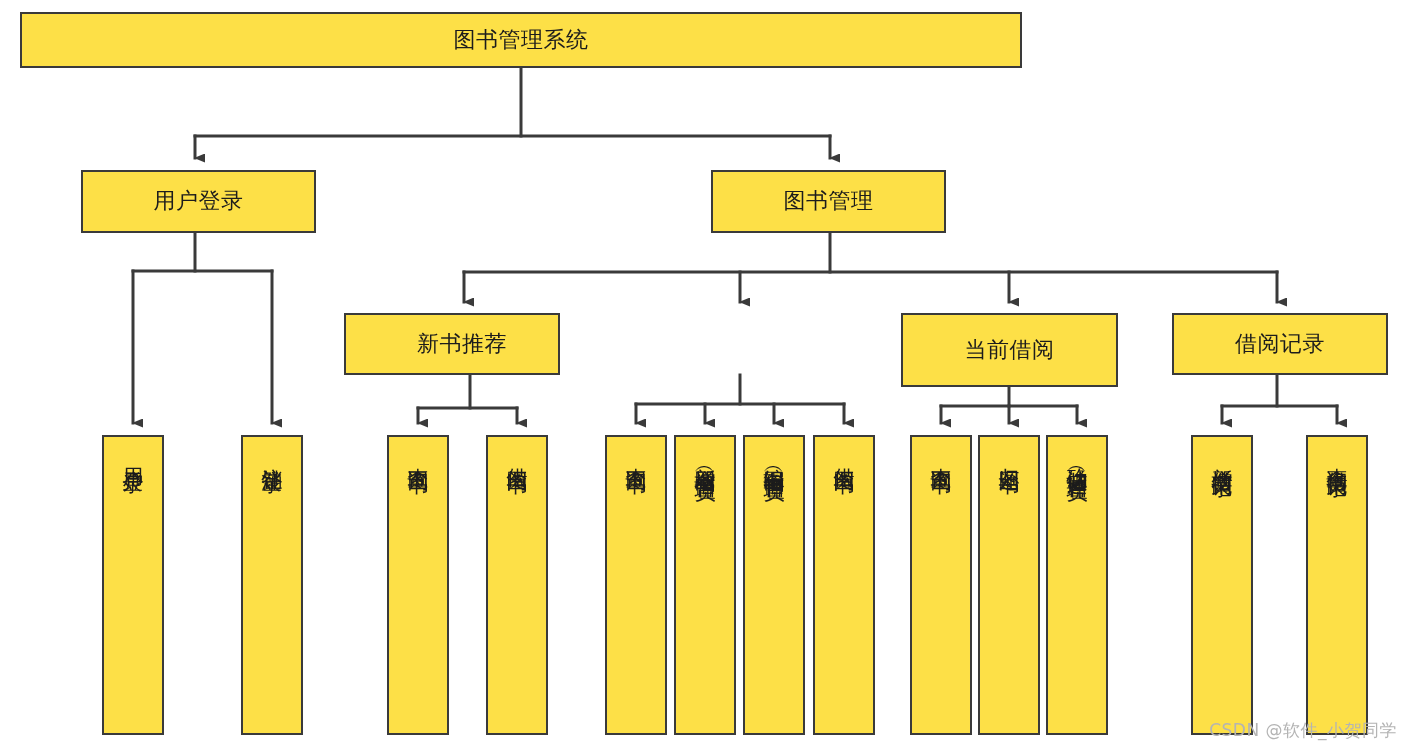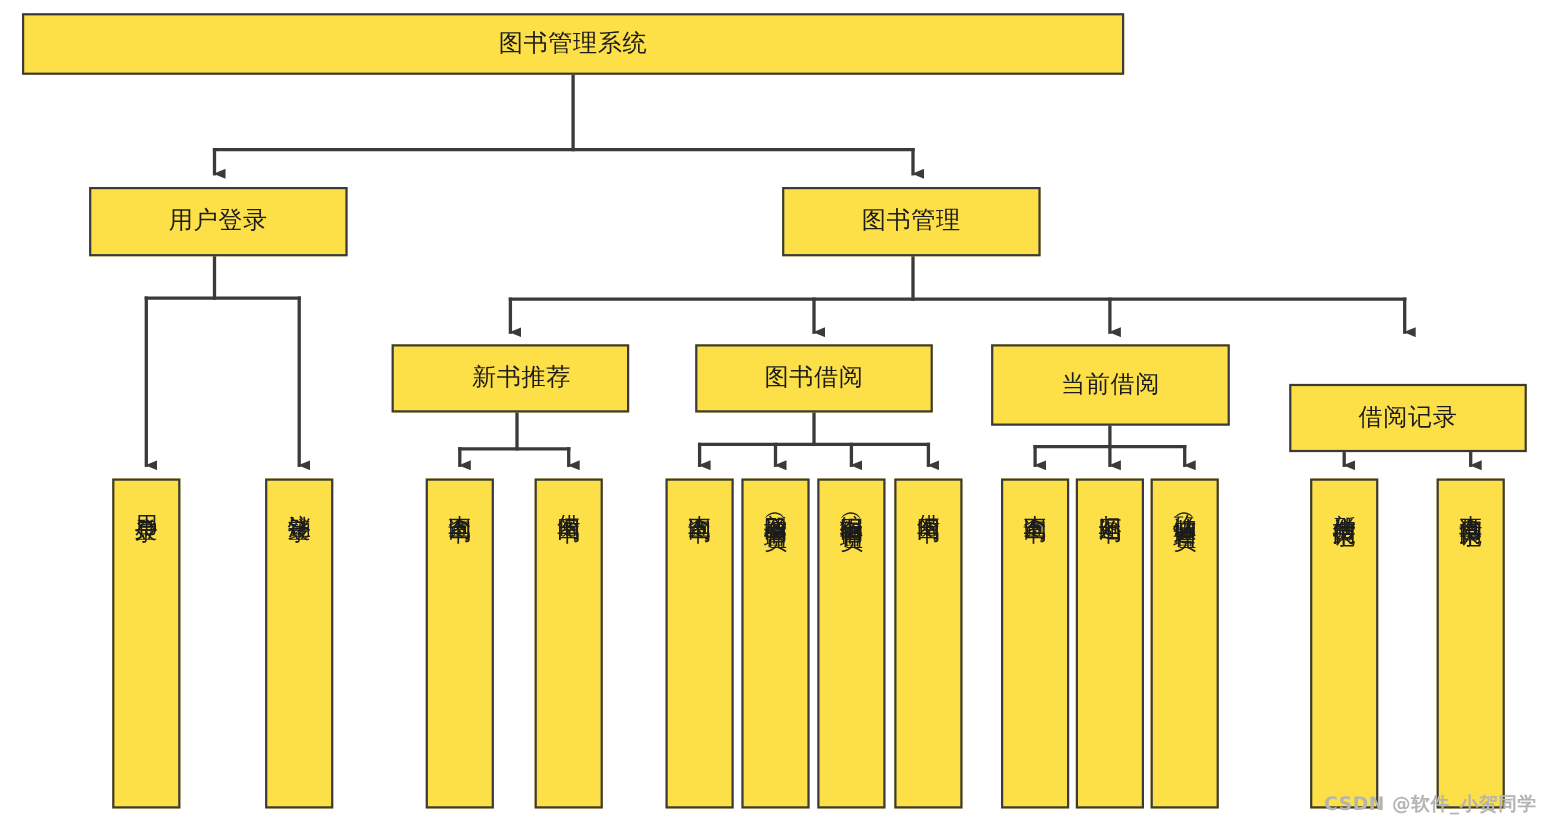--- a/index.html
+++ b/index.html
@@ -65,21 +65,20 @@
   #watermark {
     position: absolute;
     right: 8px;
     bottom: 5px;
     font-size: 17px;
     color: #b4b4b4;
     letter-spacing: 0.5px;
     z-index: 5;
     white-space: nowrap;
     pointer-events: none;
-    font-weight: bold;
   }
 </style>
 </head>
 <body>
 
 <div id="diagram-root">
 
   <svg id="edge-layer" viewBox="0 0 1405 747" xmlns="http://www.w3.org/2000/svg">
     <defs>
       <marker id="arrowhead" markerWidth="9" markerHeight="11" refX="4.5" refY="10" orient="auto" markerUnits="userSpaceOnUse">
@@ -136,33 +135,30 @@
   </div>
 
   <div class="node horiz" style="left:81px; top:170px; width:235px; height:63px;">
     <span class="node-label">用户登录</span>
   </div>
 
   <div class="node horiz" style="left:711px; top:170px; width:235px; height:63px;justify-content:center;">
     <span class="node-label">图书管理</span>
   </div>
 
-  <div class="node horiz" style="left:356px; top:313px; width:216px; height:62px;padding-left:20px;">
+  <div class="node horiz" style="left:344px; top:313px; width:216px; height:62px;padding-left:20px;">
     <span class="node-label">新书推荐</span>
   </div>
 
-  <div class="node horiz" style="left:632px; top:313px; width:216px; height:62px;">
-    <span class="node-label">图书借阅</span>
-  </div>
 
   <div class="node horiz" style="left:901px; top:313px; width:217px; height:74px;">
     <span class="node-label">当前借阅</span>
   </div>
 
-  <div class="node horiz" style="left:1172px; top:313px; width:216px; height:62px;margin-top:36px;">
+  <div class="node horiz" style="left:1172px; top:313px; width:216px; height:62px;">
     <span class="node-label">借阅记录</span>
   </div>
 
   <div class="node vert" style="left:102px; top:435px; width:62px; height:300px;">
     <span class="node-label">用户登录</span>
   </div>
 
   <div class="node vert" style="left:241px; top:435px; width:62px; height:300px;">
     <span class="node-label">注销登录</span>
   </div>

